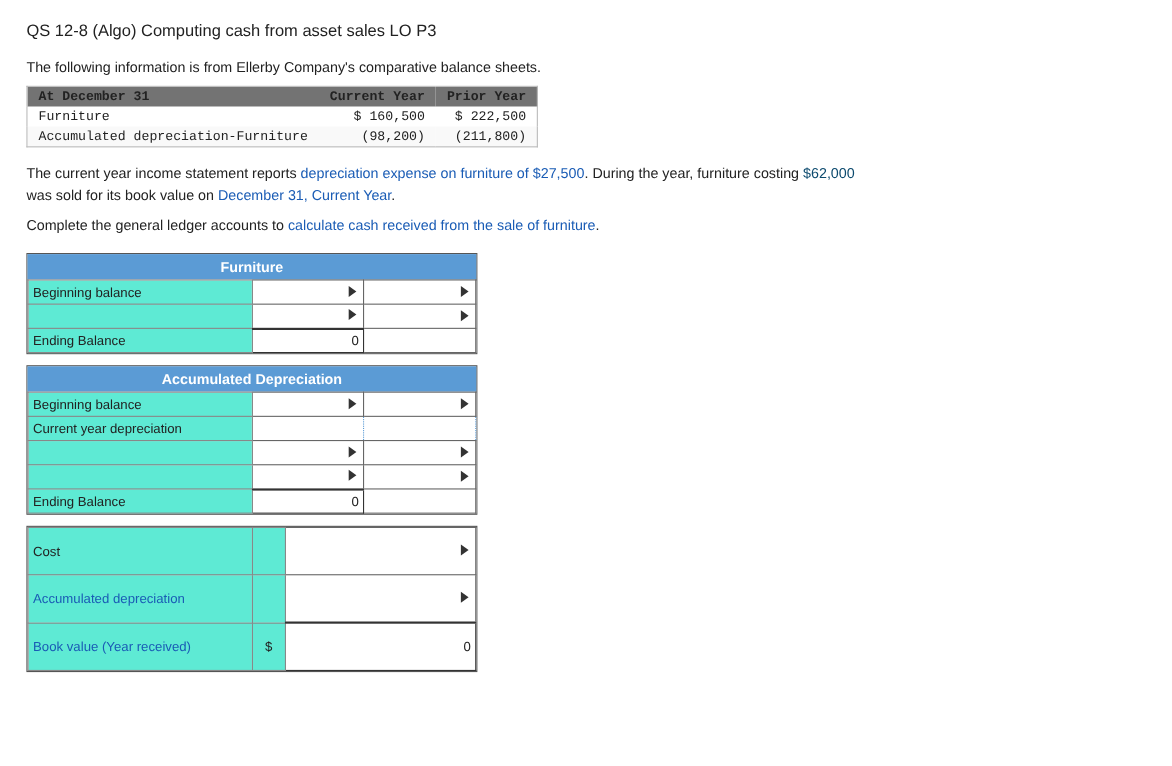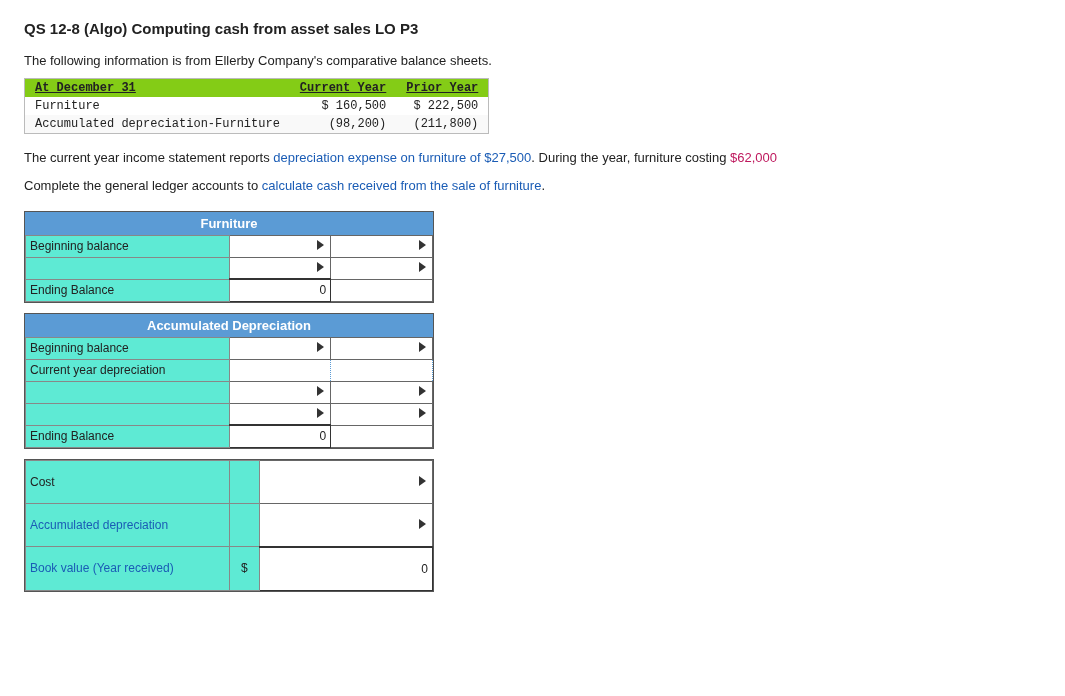--- a/index.html
+++ b/index.html
@@ -7,48 +7,47 @@
       font-family: Arial, sans-serif;
       font-size: 13px;
       background: #fff;
       color: #222;
       padding: 20px 24px;
       width: 1065px;
       min-height: 696px;
     }
     .page-title {
       font-size: 15px;
-      font-weight: bold;
+      font-weight: normal;
       margin-bottom: 16px;
     }
     .intro-text {
       margin-bottom: 10px;
       font-size: 13px;
     }
     .highlight-blue { color: #1a5cb5; }
-    .highlight-red { color: #be185d; }
+    .highlight-red { color: #0c4a6e; }
 
     
     .balance-sheet-table {
       border-collapse: collapse;
       font-size: 12px;
       font-family: 'Courier New', monospace;
       margin-bottom: 14px;
       border: 1px solid #bbb;
     }
     .balance-sheet-table th, .balance-sheet-table td {
       padding: 2px 10px;
       text-align: right;
     }
     .balance-sheet-table th:first-child, .balance-sheet-table td:first-child {
       text-align: left;
     }
     .balance-sheet-table thead tr {
-      background: #84cc16;
-      text-decoration: underline;
+      background: #737373;
     }
     .balance-sheet-table tbody tr:nth-child(odd) {
       background: #fff;
     }
     .balance-sheet-table tbody tr:nth-child(even) {
       background: #f9f9f9;
     }
 
     .description-text {
       margin-bottom: 10px;
@@ -173,20 +172,21 @@
     <tr>
       <td>Accumulated depreciation-Furniture</td>
       <td>(98,200)</td>
       <td>(211,800)</td>
     </tr>
   </tbody>
 </table>
 
 <p class="description-text">
   The current year income statement reports <span class="highlight-blue">depreciation expense on furniture of $27,500</span>. During the year, furniture costing <span class="highlight-red">$62,000</span><br>
+  <span>was sold for its book value on <span class="highlight-blue">December 31, Current Year</span>.</span>
 </p>
 
 <p class="instruction-text">
   Complete the general ledger accounts to <span class="highlight-blue">calculate cash received from the sale of furniture</span>.
 </p>
 
 <div class="ledger-wrapper">
 
   <div class="ledger-section">
     <div class="ledger-header">Furniture</div>

